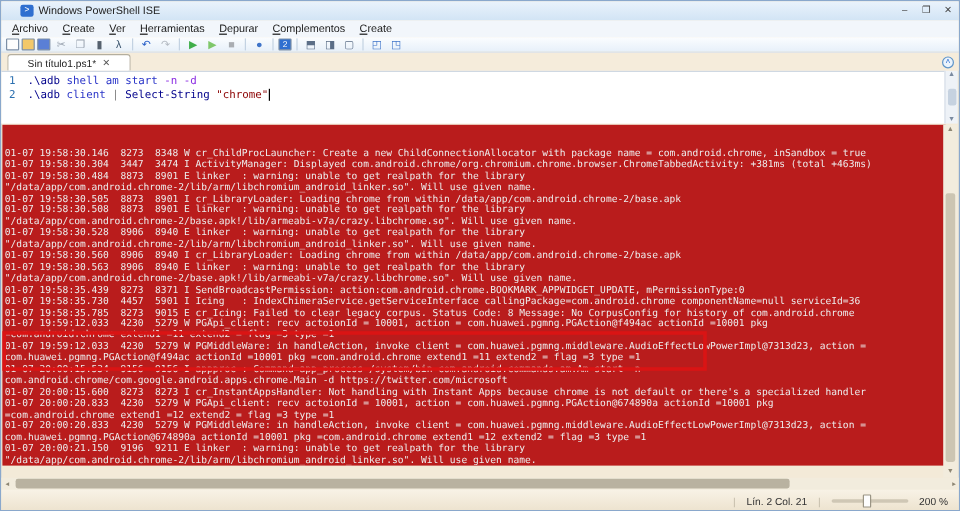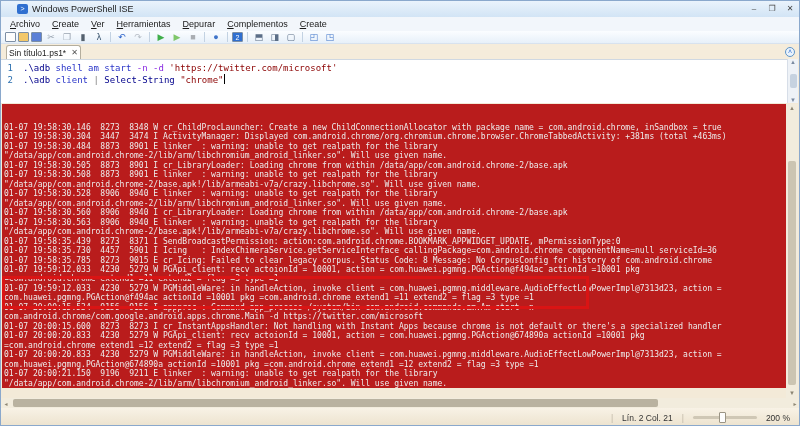--- a/index.html
+++ b/index.html
@@ -46,21 +46,21 @@
   .tbsep { width:1px; height:10px; background:#c3d2e2; margin:0 3px; }
   
   .tabrow {
     position:absolute; top:43px; left:0; right:0; height:15px;
     background:#f5ecdb;
   }
   .tab {
     position:absolute; left:5px; top:1px; height:14px;
     background:#ffffff; border:1px solid #b4ae9e; border-bottom:none;
     border-radius:3px 3px 0 0; font-size:8.5px; color:#222;
-    display:flex; align-items:center; gap:5px; padding:0 2px;
+    display:flex; align-items:center; gap:5px; padding:0 16px;
   }
   .tab-close { font-size:8px; color:#555; }
   .pane-toggle {
     position:absolute; right:4px; top:3px; width:10px; height:10px; border-radius:50%;
     border:1px solid #5e94c8; color:#2f6fd0; font-size:7px; line-height:8px; text-align:center;
     background:#eaf3fc;
   }
   
   .editor {
     position:absolute; top:58px; left:0; width:787px; height:44px;
@@ -178,21 +178,21 @@
 <div class="tabrow">
   <div class="tab">
     <span>Sin título1.ps1*</span>
     <span class="tab-close">✕</span>
   </div>
   <div class="pane-toggle">˄</div>
 </div>
 
 <div class="editor">
   <div id="editor-lines">
-      <div class="eline"><span class="lnum">1</span><span class="tok cmd">.\adb </span><span class="tok arg">shell am start </span><span class="tok param">-n </span><span class="tok param">-d </span><span class="tok str">'https://twitter.com/microsoft'</span></div>
+      <div class="eline"><span class="lnum">1</span><span class="tok cmd">.\adb </span><span class="tok arg">shell am start </span><span class="tok param">-n </span><span class="tok param">-d </span></div>
       <div class="eline"><span class="lnum">2</span><span class="tok cmd">.\adb </span><span class="tok arg">client </span><span class="tok pipe">| </span><span class="tok cmd">Select-String </span><span class="tok str">"chrome"</span><span class="caret"></span></div>
     </div>
 </div>
 <div class="escroll">
   <span>▲</span>
   <span class="thumb"></span>
   <span>▼</span>
 </div>
 
 <div class="console">

